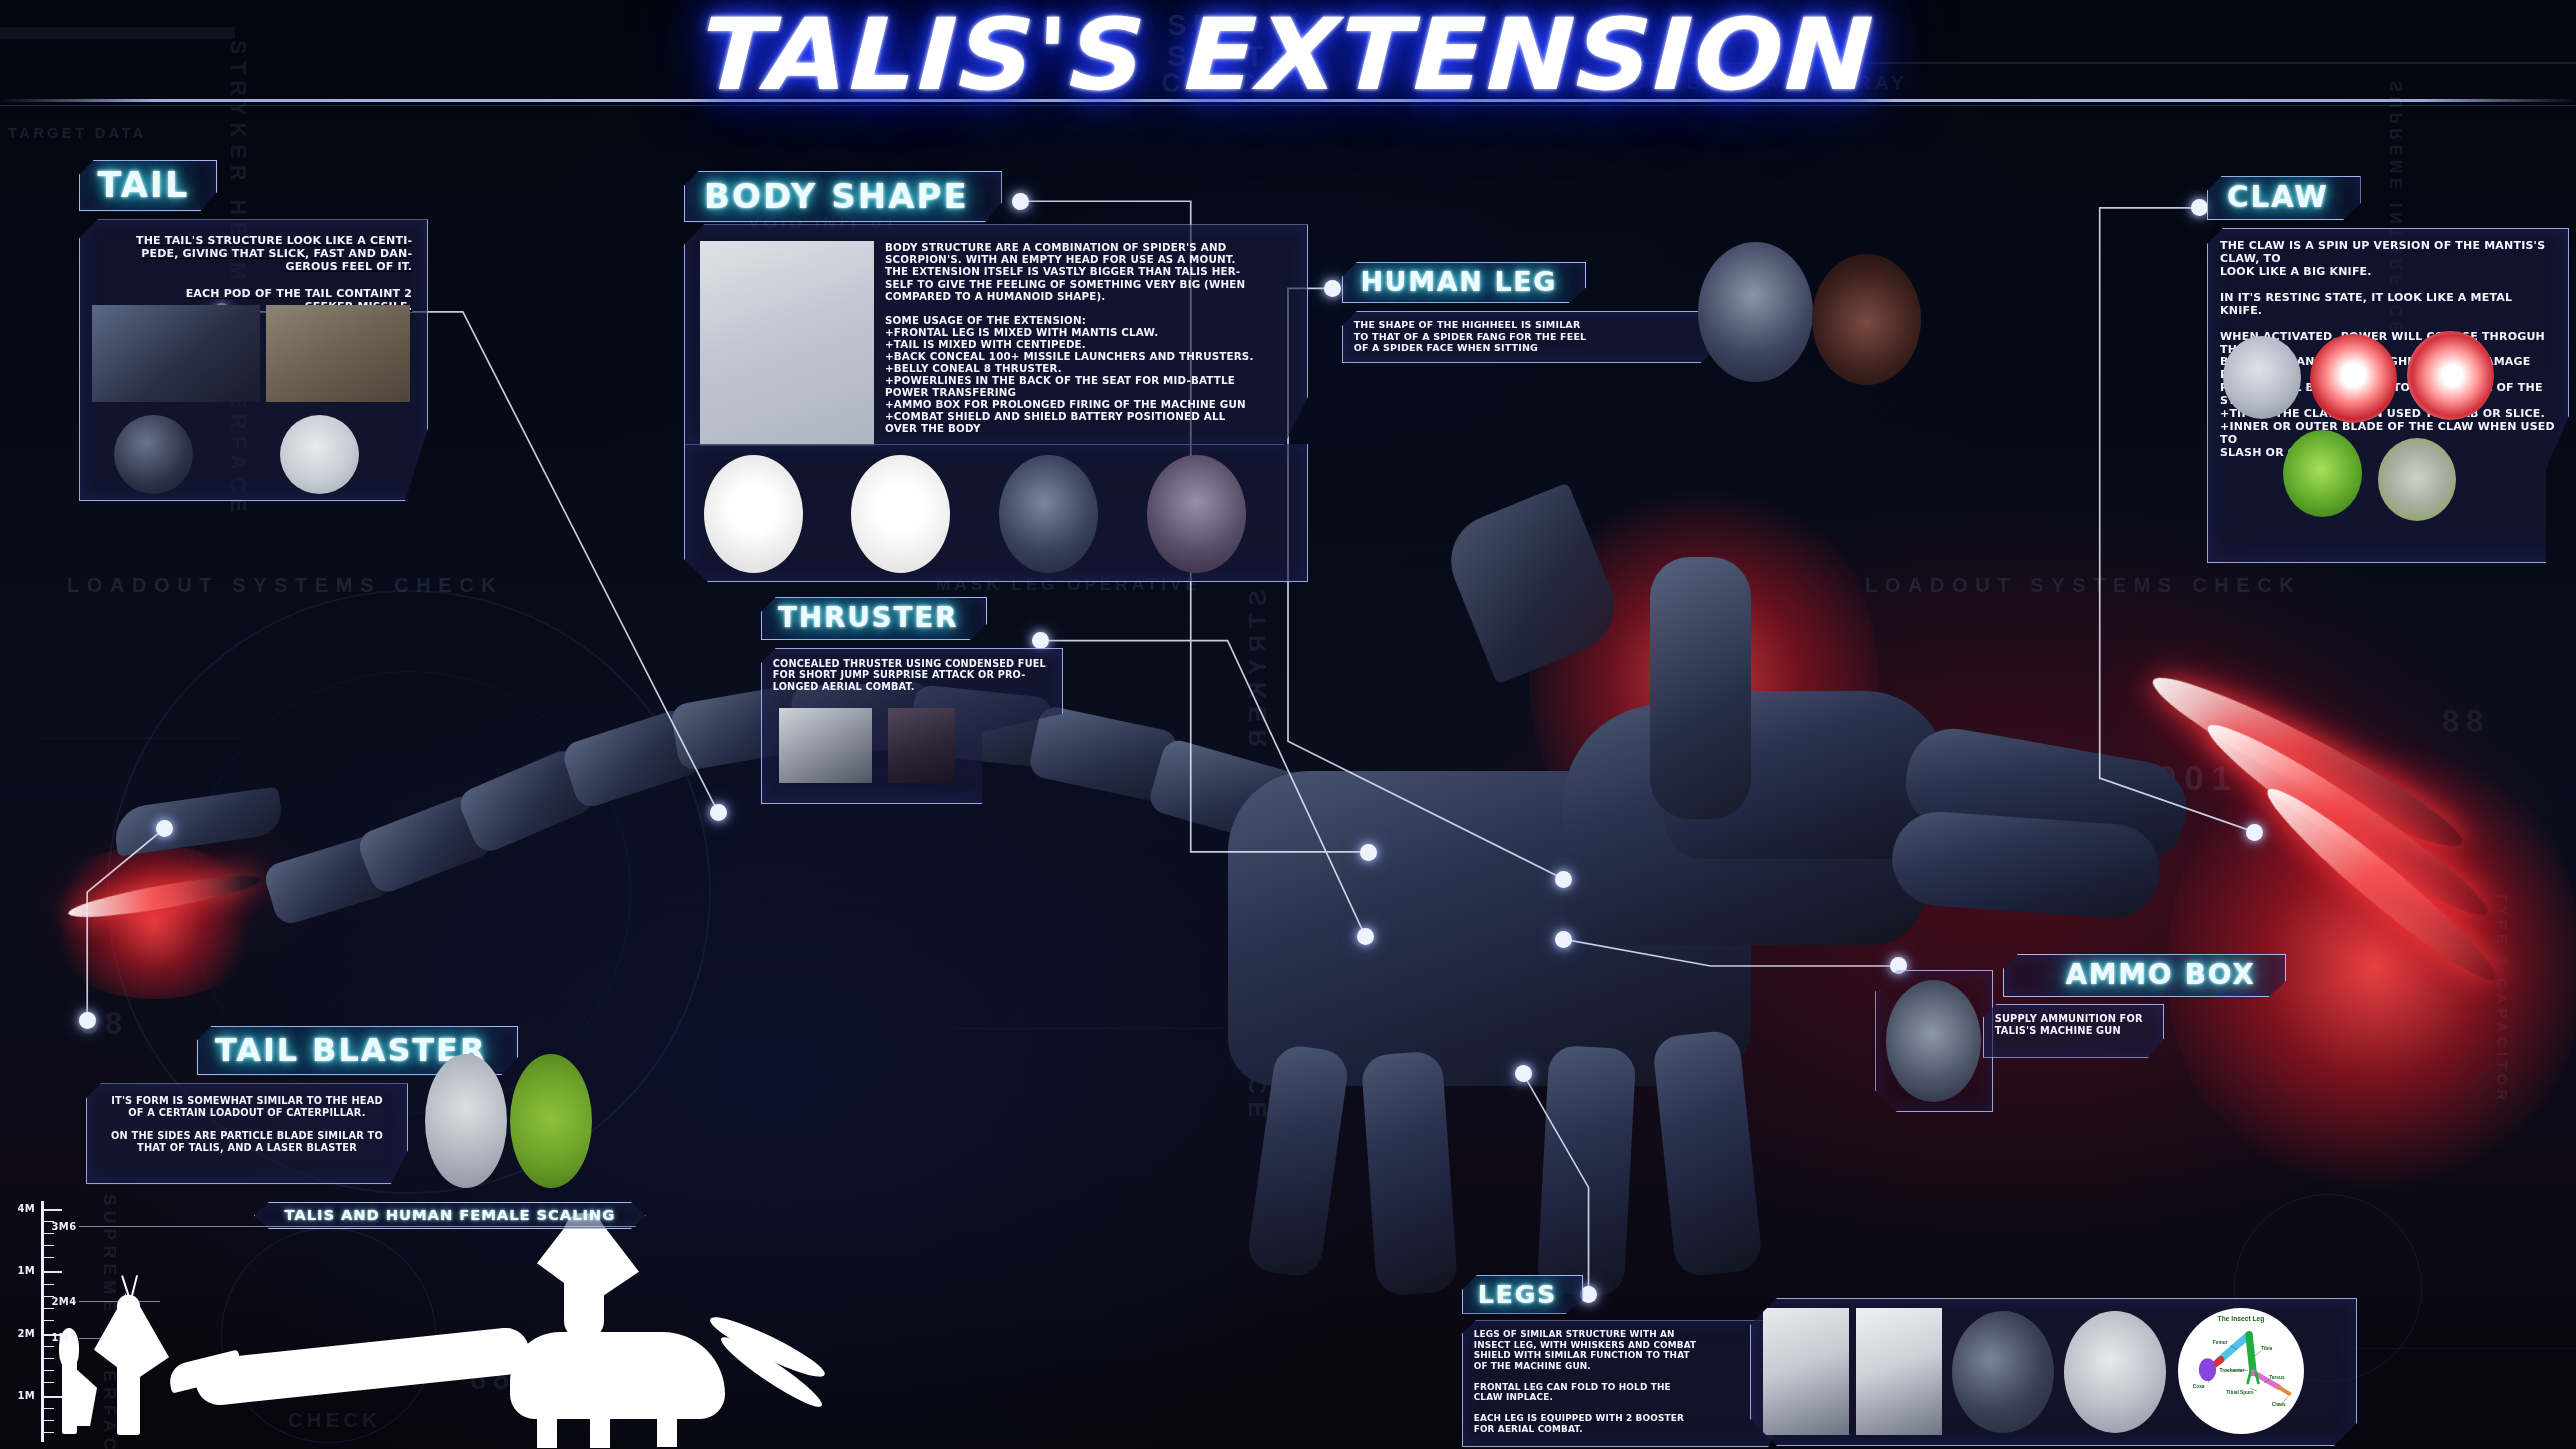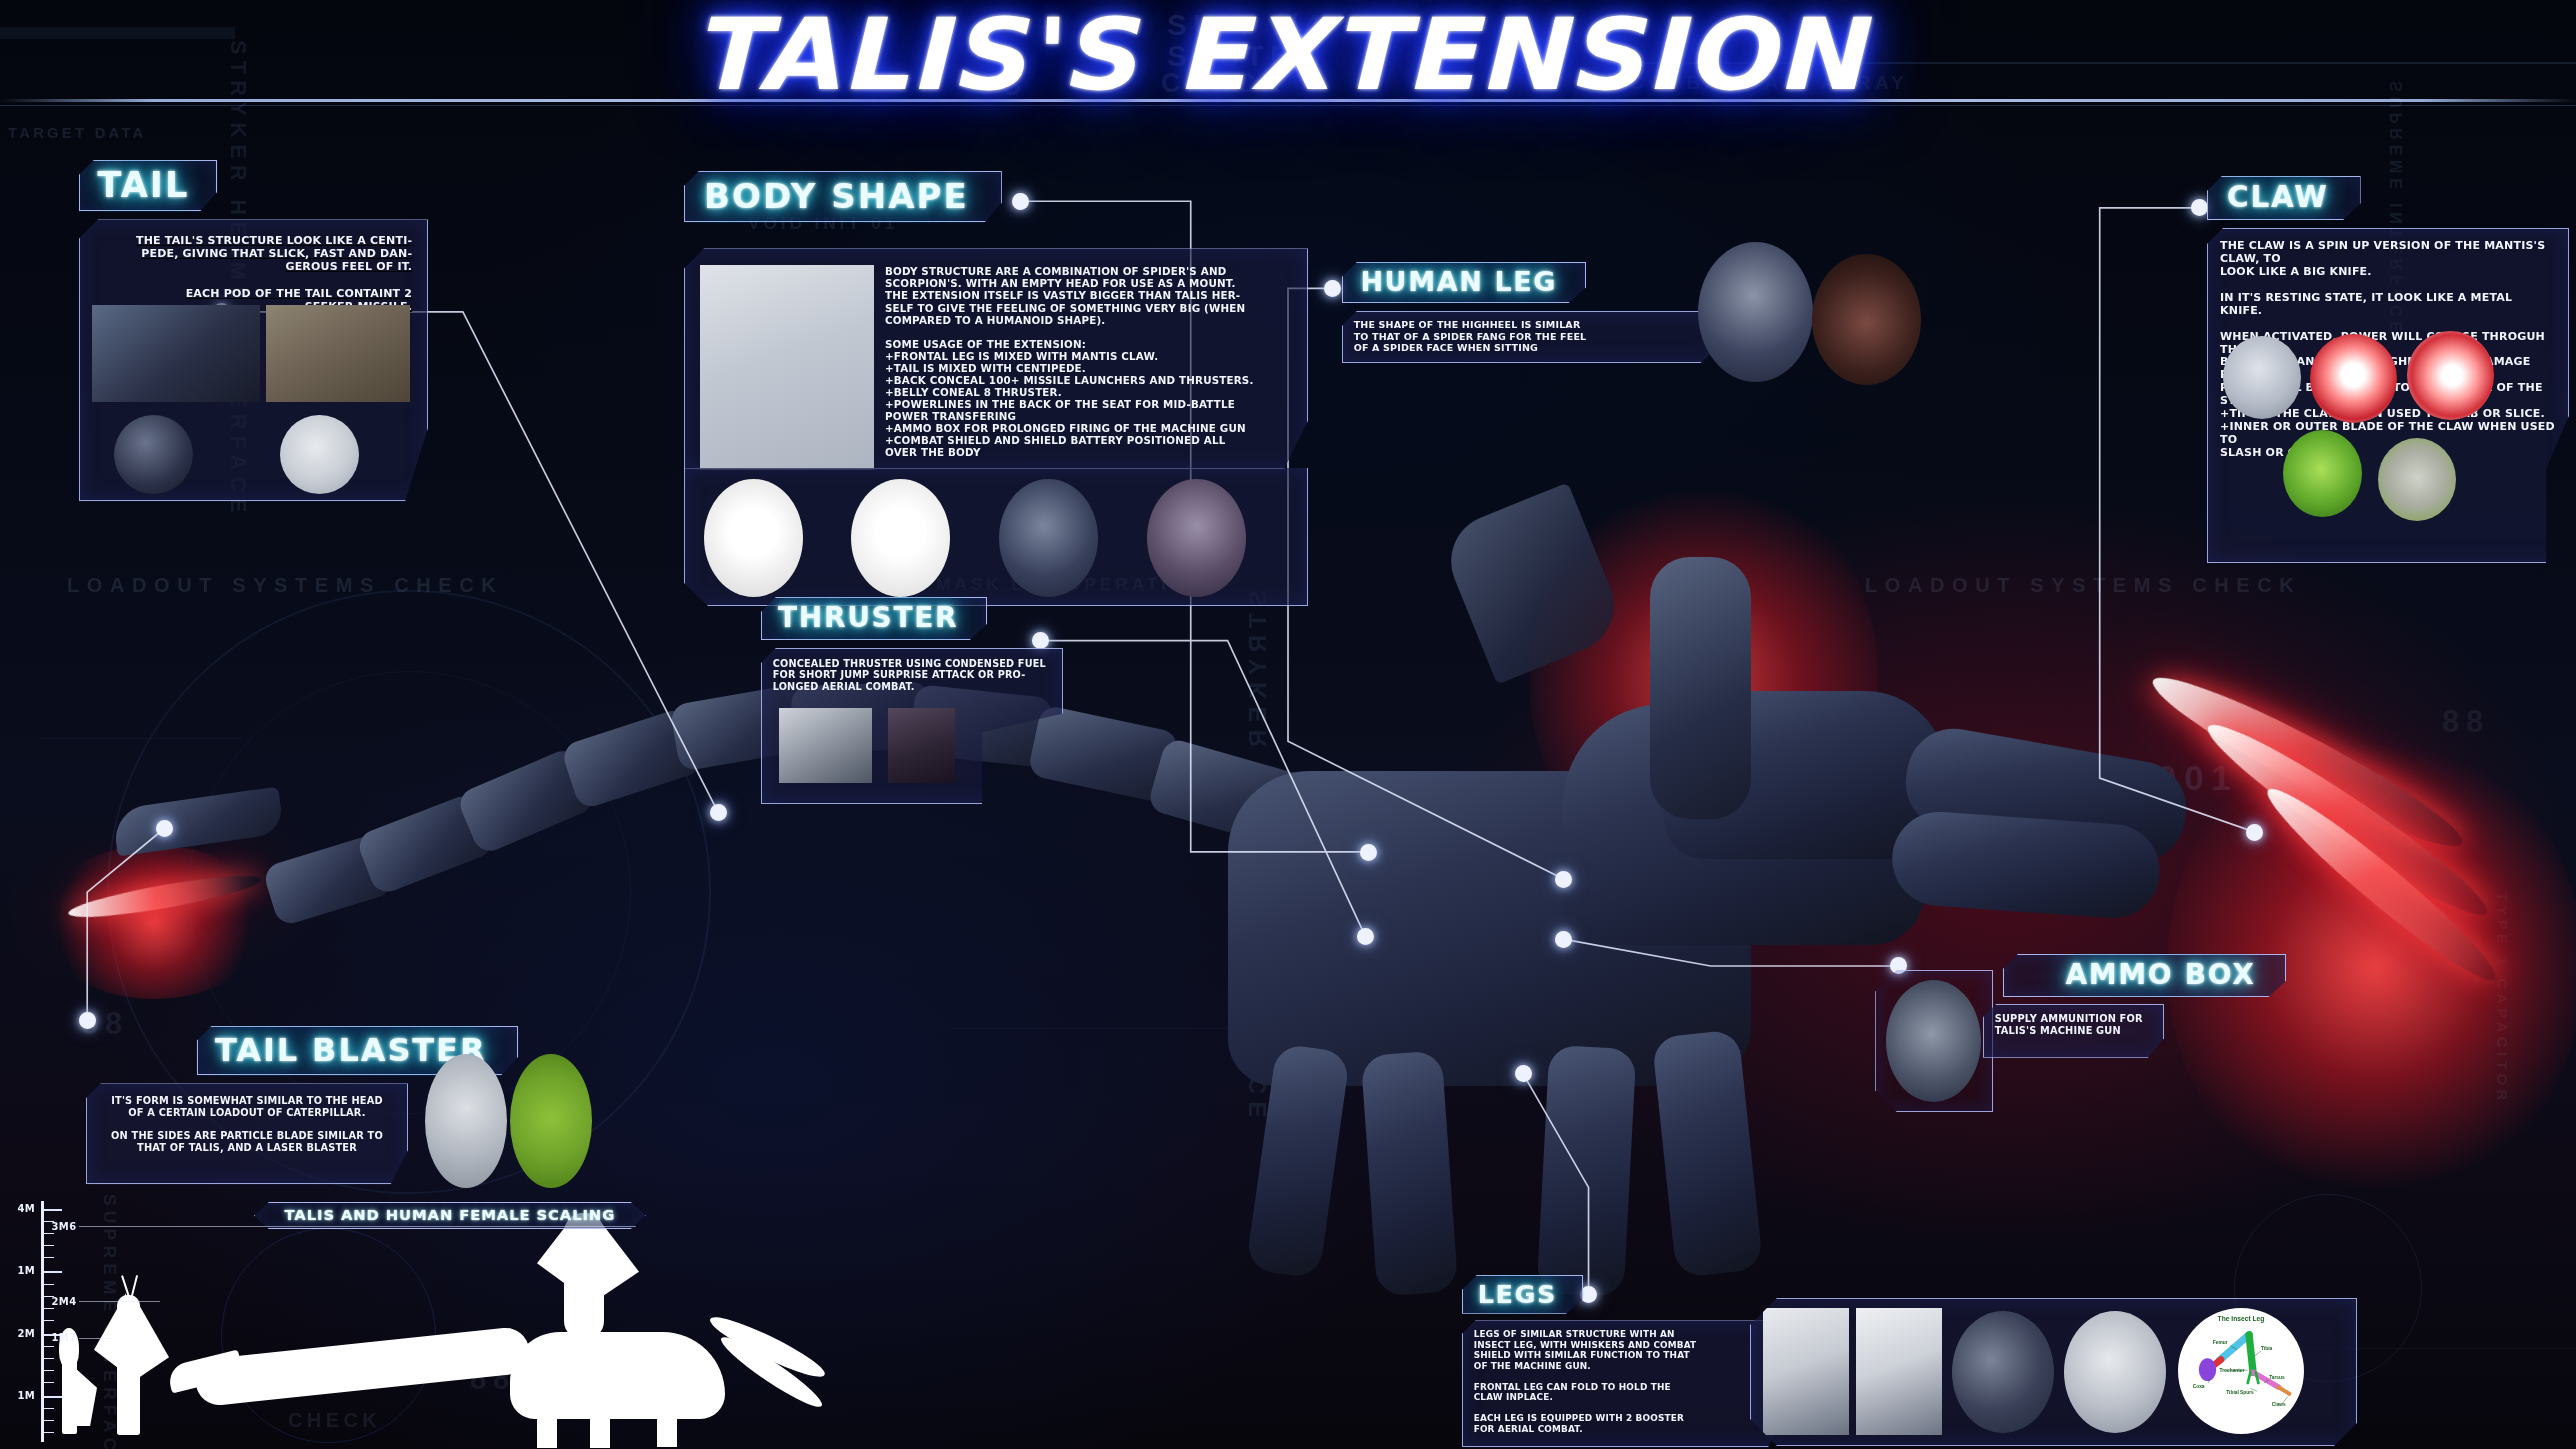--- a/index.html
+++ b/index.html
@@ -266,21 +266,21 @@
     <div class="img" style="position:absolute;left:186px;top:85px;width:144px;height:97px;background:linear-gradient(150deg,#8e8473,#6e6354 45%,#4e4538), radial-gradient(ellipse at 60% 50%, rgba(190,110,40,.85), rgba(0,0,0,0) 55%);"></div>
     <div class="img circ" style="position:absolute;left:34px;top:195px;width:79px;height:79px;background:radial-gradient(circle at 40% 35%,#6a748d,#2b3148 60%,#15182a);"></div>
     <div class="img circ" style="position:absolute;left:200px;top:195px;width:79px;height:79px;background:radial-gradient(circle at 45% 40%,#e8ebee,#c7ccd4 55%,#9aa2ae), radial-gradient(circle at 60% 55%, rgba(190,35,45,.6), rgba(0,0,0,0) 50%);"></div>
   </div>
 </div>
 
 <div class="panel" style="left:684px;top:171px;width:624px;">
   <div class="tag c-l" style="padding:4px 32px 5.4px 19px;">
     <span class="tag-txt" style="font-size:34px;">BODY SHAPE</span>
   </div>
-  <div class="body-box" style="margin-top:26px;width:624px;height:221px;clip-path:polygon(20px 0,100% 0,100% 78%,calc(100% - 24px) 100%,0 100%,0 20px);padding:12px 13.4px;">
+  <div class="body-box" style="margin-top:2px;width:624px;height:221px;clip-path:polygon(20px 0,100% 0,100% 78%,calc(100% - 24px) 100%,0 100%,0 20px);padding:12px 13.4px;">
     <div class="img" style="position:absolute;left:14.8px;top:16px;width:174px;height:228px;background:linear-gradient(160deg,#dfe3e8,#c2c8d2 40%,#aab2bf), radial-gradient(circle at 50% 28%, rgba(200,30,45,.55), rgba(0,0,0,0) 40%);"></div>
     <div class="txt" style="position:absolute;left:200px;top:16px;width:412px;font-size:10.3px;line-height:1.17;">BODY STRUCTURE ARE A COMBINATION OF SPIDER'S AND
 SCORPION'S. WITH AN EMPTY HEAD FOR USE AS A MOUNT.
 THE EXTENSION ITSELF IS VASTLY BIGGER THAN TALIS HER-
 SELF TO GIVE THE FEELING OF SOMETHING VERY BIG (WHEN
 COMPARED TO A HUMANOID SHAPE).
 
  SOME USAGE OF THE EXTENSION:
 +FRONTAL LEG IS MIXED WITH MANTIS CLAW.
 +TAIL IS MIXED WITH CENTIPEDE.

